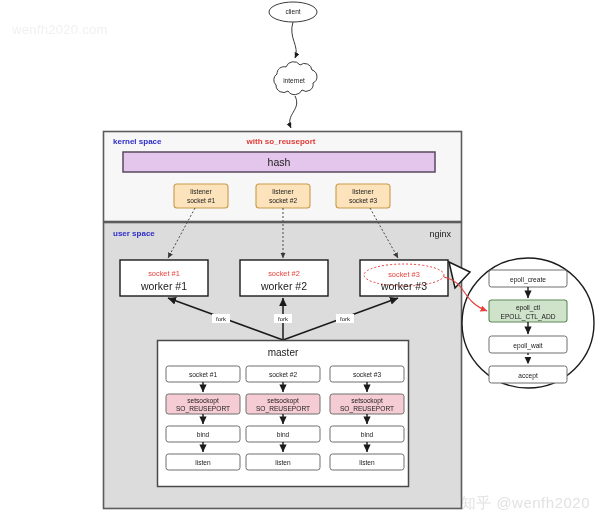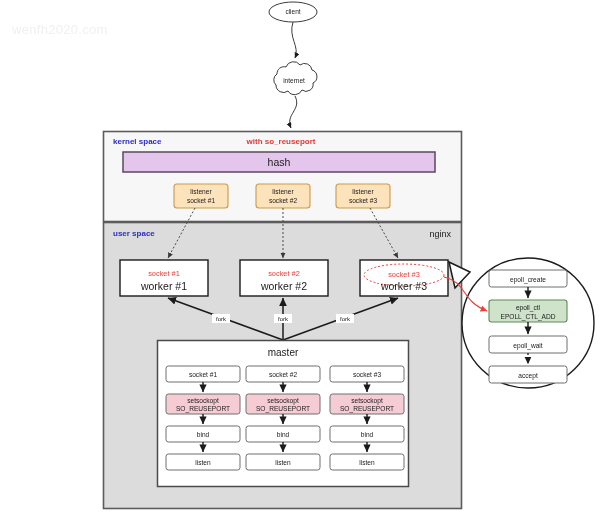--- a/index.html
+++ b/index.html
@@ -25,20 +25,24 @@
   .t-nginx{font-size:9px;}
   .t-fork{font-size:6px;}
   .t-cloud{font-size:6.5px;}
 </style>
 </head>
 <body>
 
 <div id="stage">
 
   <div class="wm-left">wenfh2020.com</div>
+  <div class="wm-right">
+    <span class="zh">知乎</span>
+    <span>@wenfh2020</span>
+  </div>
 
   <svg id="diagram" viewBox="0 0 600 522">
     <defs>
       <marker id="arrow" markerWidth="7" markerHeight="7" refX="5.4" refY="2.6" orient="auto">
         <path d="M0,0 L5.6,2.6 L0,5.2 z" fill="#1b1b1b"></path>
       </marker>
       <marker id="arrowThin" markerWidth="7" markerHeight="7" refX="5.4" refY="2.6" orient="auto">
         <path d="M0,0 L5.6,2.6 L0,5.2 z" fill="#3a3a3a"></path>
       </marker>
       <marker id="arrowRed" markerWidth="7" markerHeight="7" refX="5.4" refY="2.6" orient="auto">

